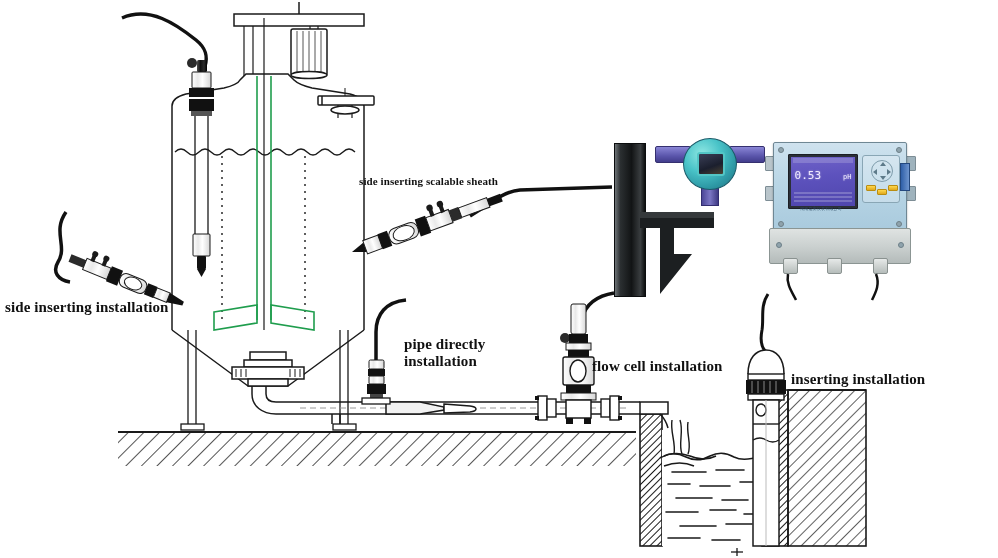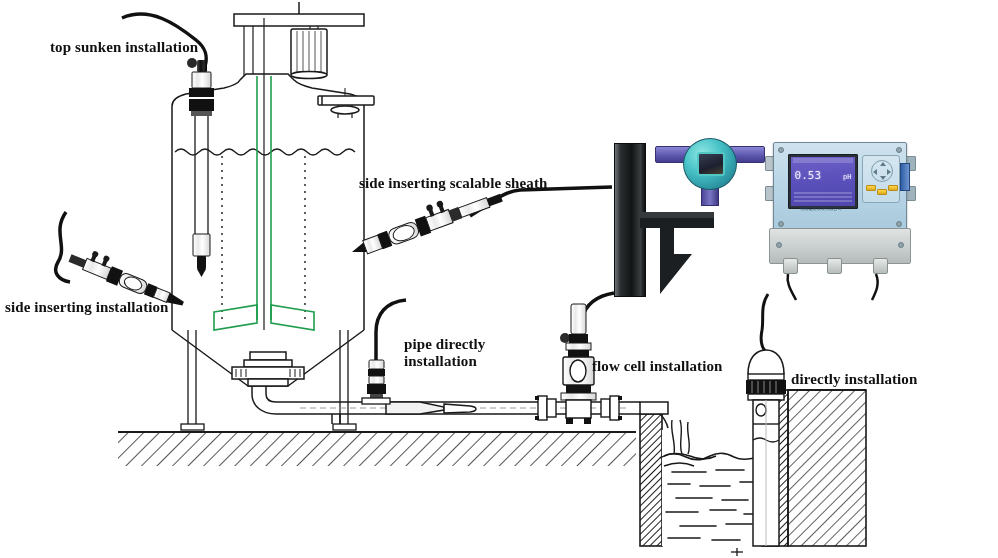--- a/index.html
+++ b/index.html
@@ -435,28 +435,27 @@
     <div class="gland" style="left:18px;top:118px;"></div>
     <div class="gland" style="left:62px;top:118px;"></div>
     <div class="gland" style="left:108px;top:118px;"></div>
   </div>
 
   <svg class="layer" viewBox="0 0 998 558" style="pointer-events:none">
     <path d="M788,274 C786,284 792,292 796,300" fill="none" stroke="#111" stroke-width="2.5"></path>
     <path d="M876,274 C880,284 876,292 872,300" fill="none" stroke="#111" stroke-width="2.5"></path>
   </svg>
 
-  <div class="lbl" style="left:50px;top:39px;font-size:15px;">top sunken installation</div>
 
   <div class="lbl" style="left:5px;top:299px;font-size:15px;">side inserting installation</div>
 
-  <div class="lbl" style="left:359px;top:175px;font-size:15px;">side inserting scalable sheath</div>
+  <div class="lbl" style="left:359px;top:175px;font-size:11px;">side inserting scalable sheath</div>
 
   <div class="lbl two" style="left:404px;top:336px;width:98px;font-size:15px;">
     <span>pipe directly</span><br>
     <span>installation</span>
   </div>
 
   <div class="lbl" style="left:592px;top:342px;font-size:15px;margin-top:16px;">flow cell installation</div>
 
-  <div class="lbl" style="left:791px;top:371px;font-size:15px;">directly installation</div>
+  <div class="lbl" style="left:791px;top:371px;font-size:15px;">inserting installation</div>
 
 </div>
 
 </body></html>

